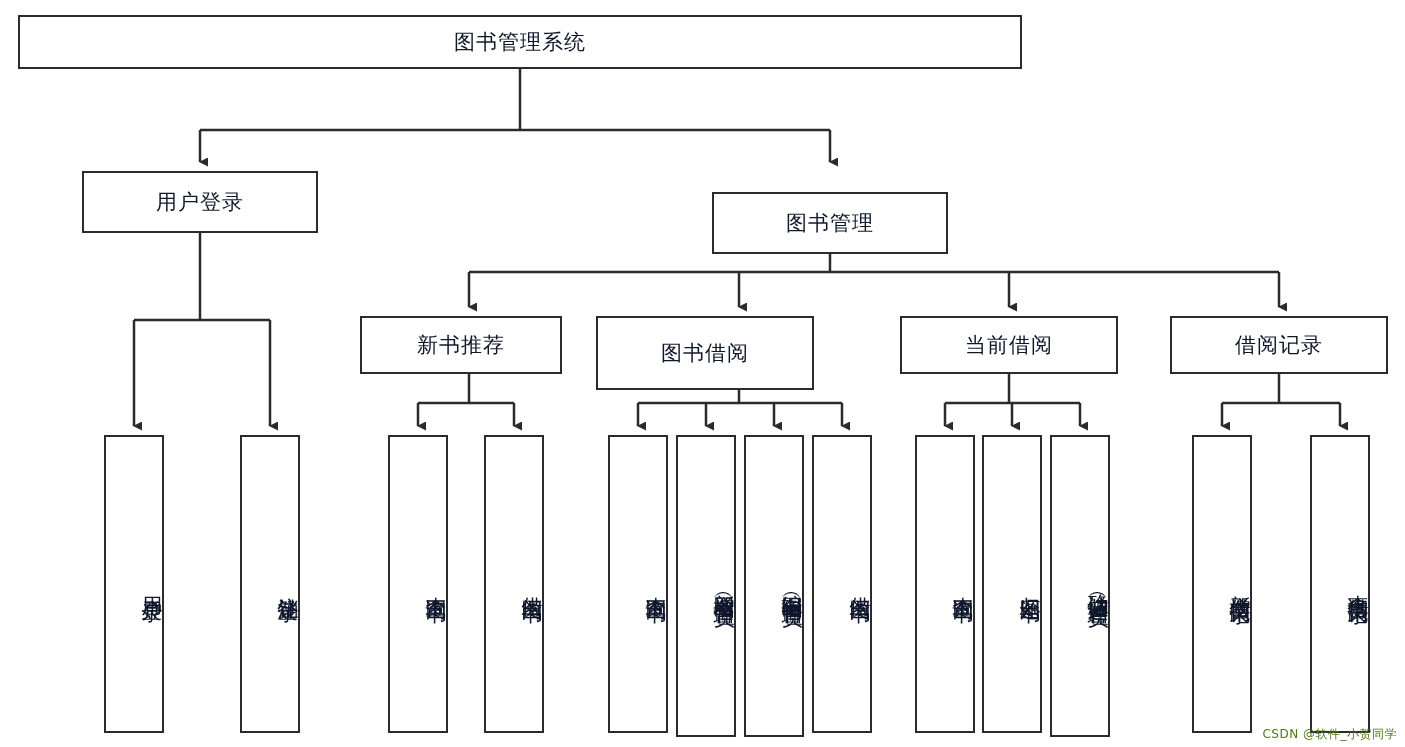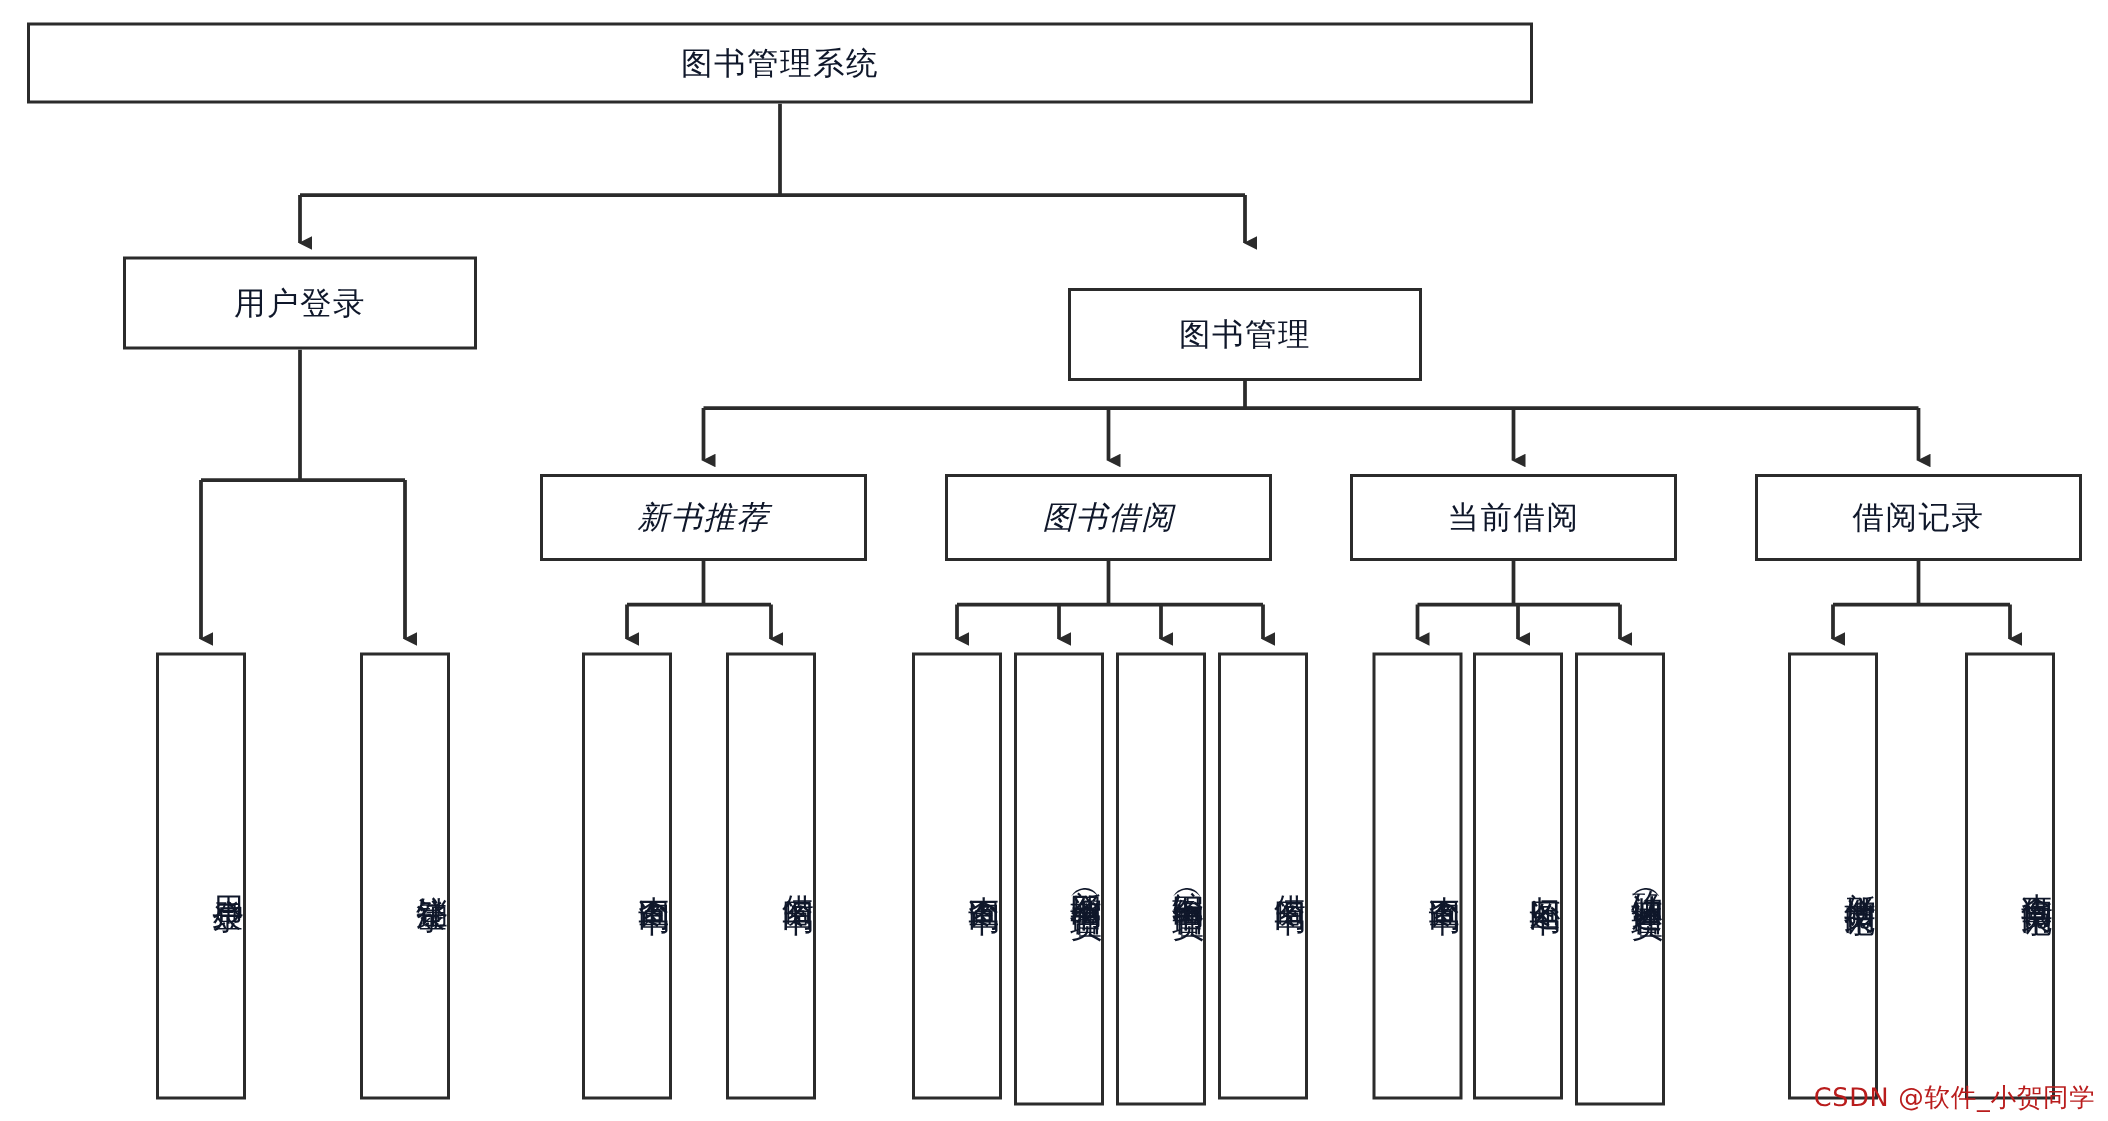--- a/index.html
+++ b/index.html
@@ -53,22 +53,22 @@
   .node.vert > span {
     writing-mode: vertical-rl;
     text-orientation: upright;
     white-space: nowrap;
     line-height: 1;
   }
   .watermark {
     position: absolute;
     right: 8px;
     bottom: 4px;
-    font-size: 17px;
-    color: #b91c1c;
+    font-size: 12px;
+    color: #4d7c0f;
     white-space: nowrap;
     letter-spacing: 0.5px;
   }
 </style>
 </head>
 <body>
 
 <div id="diagram-root">
 
   <svg class="connectors" viewBox="0 0 1405 747" xmlns="http://www.w3.org/2000/svg">
@@ -130,24 +130,24 @@
     <span>图书管理系统</span>
   </div>
 
   <div class="node horiz" style="left:82px; top:171px; width:236px; height:62px;">
     <span>用户登录</span>
   </div>
   <div class="node horiz" style="left:712px; top:171px; width:236px; height:62px;margin-top:21px;">
     <span>图书管理</span>
   </div>
 
-  <div class="node horiz" style="left:360px; top:316px; width:218px; height:58px;font-style:italic;">
+  <div class="node horiz" style="left:360px; top:316px; width:202px; height:58px;">
     <span>新书推荐</span>
   </div>
-  <div class="node horiz" style="left:630px; top:316px; width:218px; height:58px;font-style:italic;">
+  <div class="node horiz" style="left:596px; top:316px; width:218px; height:74px;">
     <span>图书借阅</span>
   </div>
   <div class="node horiz" style="left:1170px; top:316px; width:218px; height:58px;">
     <span>借阅记录</span>
   </div>
   <div class="node horiz" style="left:900px; top:316px; width:218px; height:58px;">
     <span>当前借阅</span>
   </div>
 
   <div class="node vert" style="left:104px; top:435px; width:60px; height:298px;">

